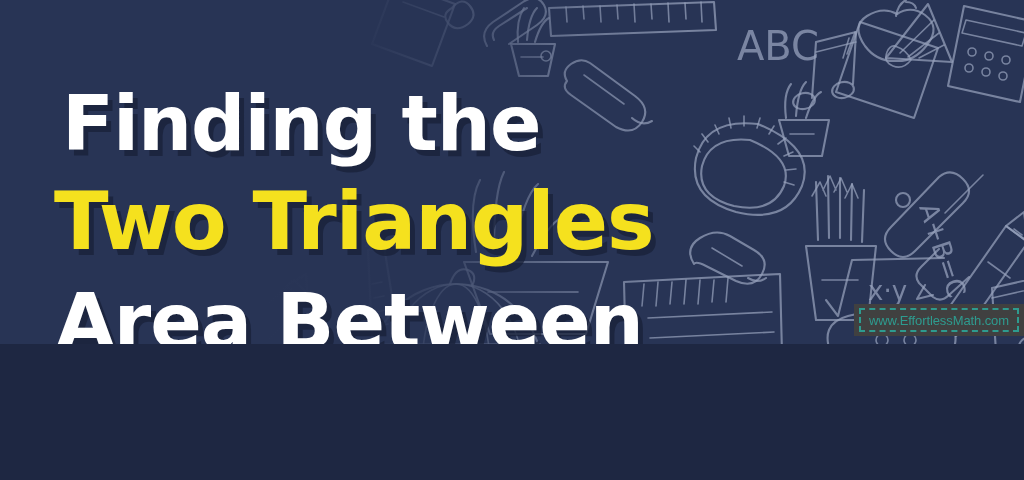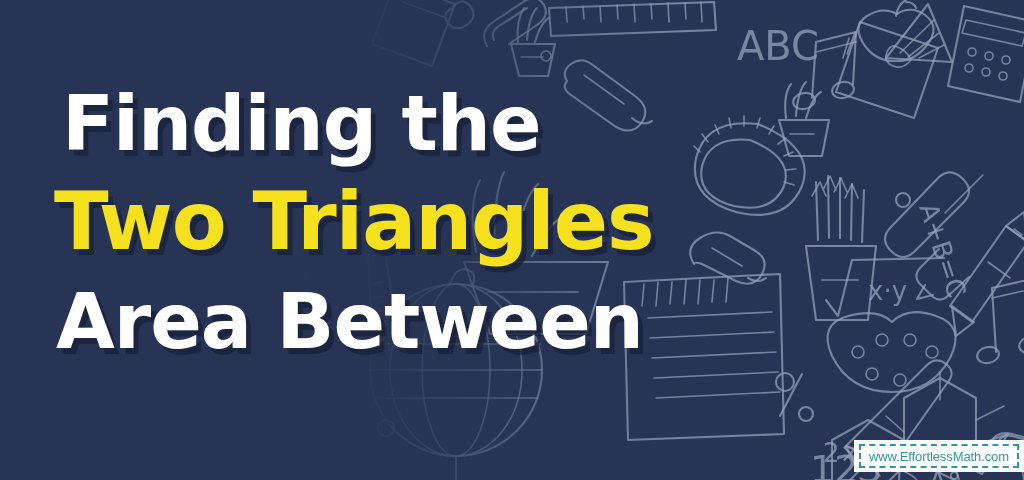--- a/index.html
+++ b/index.html
@@ -6,21 +6,21 @@
   html, body {
     margin: 0;
     padding: 0;
     background: #1e2742;
   }
   * { box-sizing: border-box; }
 
   .banner {
     position: relative;
     width: 1024px;
-    height: 480px;
+    height: 344px;
     overflow: hidden;
     background: #283455;
     font-family: "Liberation Sans", sans-serif;
   }
 
   
   .doodle-layer {
     position: absolute;
     inset: 0;
     width: 1024px;
@@ -100,21 +100,21 @@
     margin-left: -8px;
   }
 
   
   .watermark {
     position: absolute;
     right: 0;
     bottom: 8px;
     width: 170px;
     height: 32px;
-    background: #ffffff;
+    background: #404040;
     display: flex;
     align-items: center;
     justify-content: center;
     z-index: 6;
   }
   .watermark-inner {
     position: absolute;
     left: 5px;
     right: 5px;
     top: 4px;

